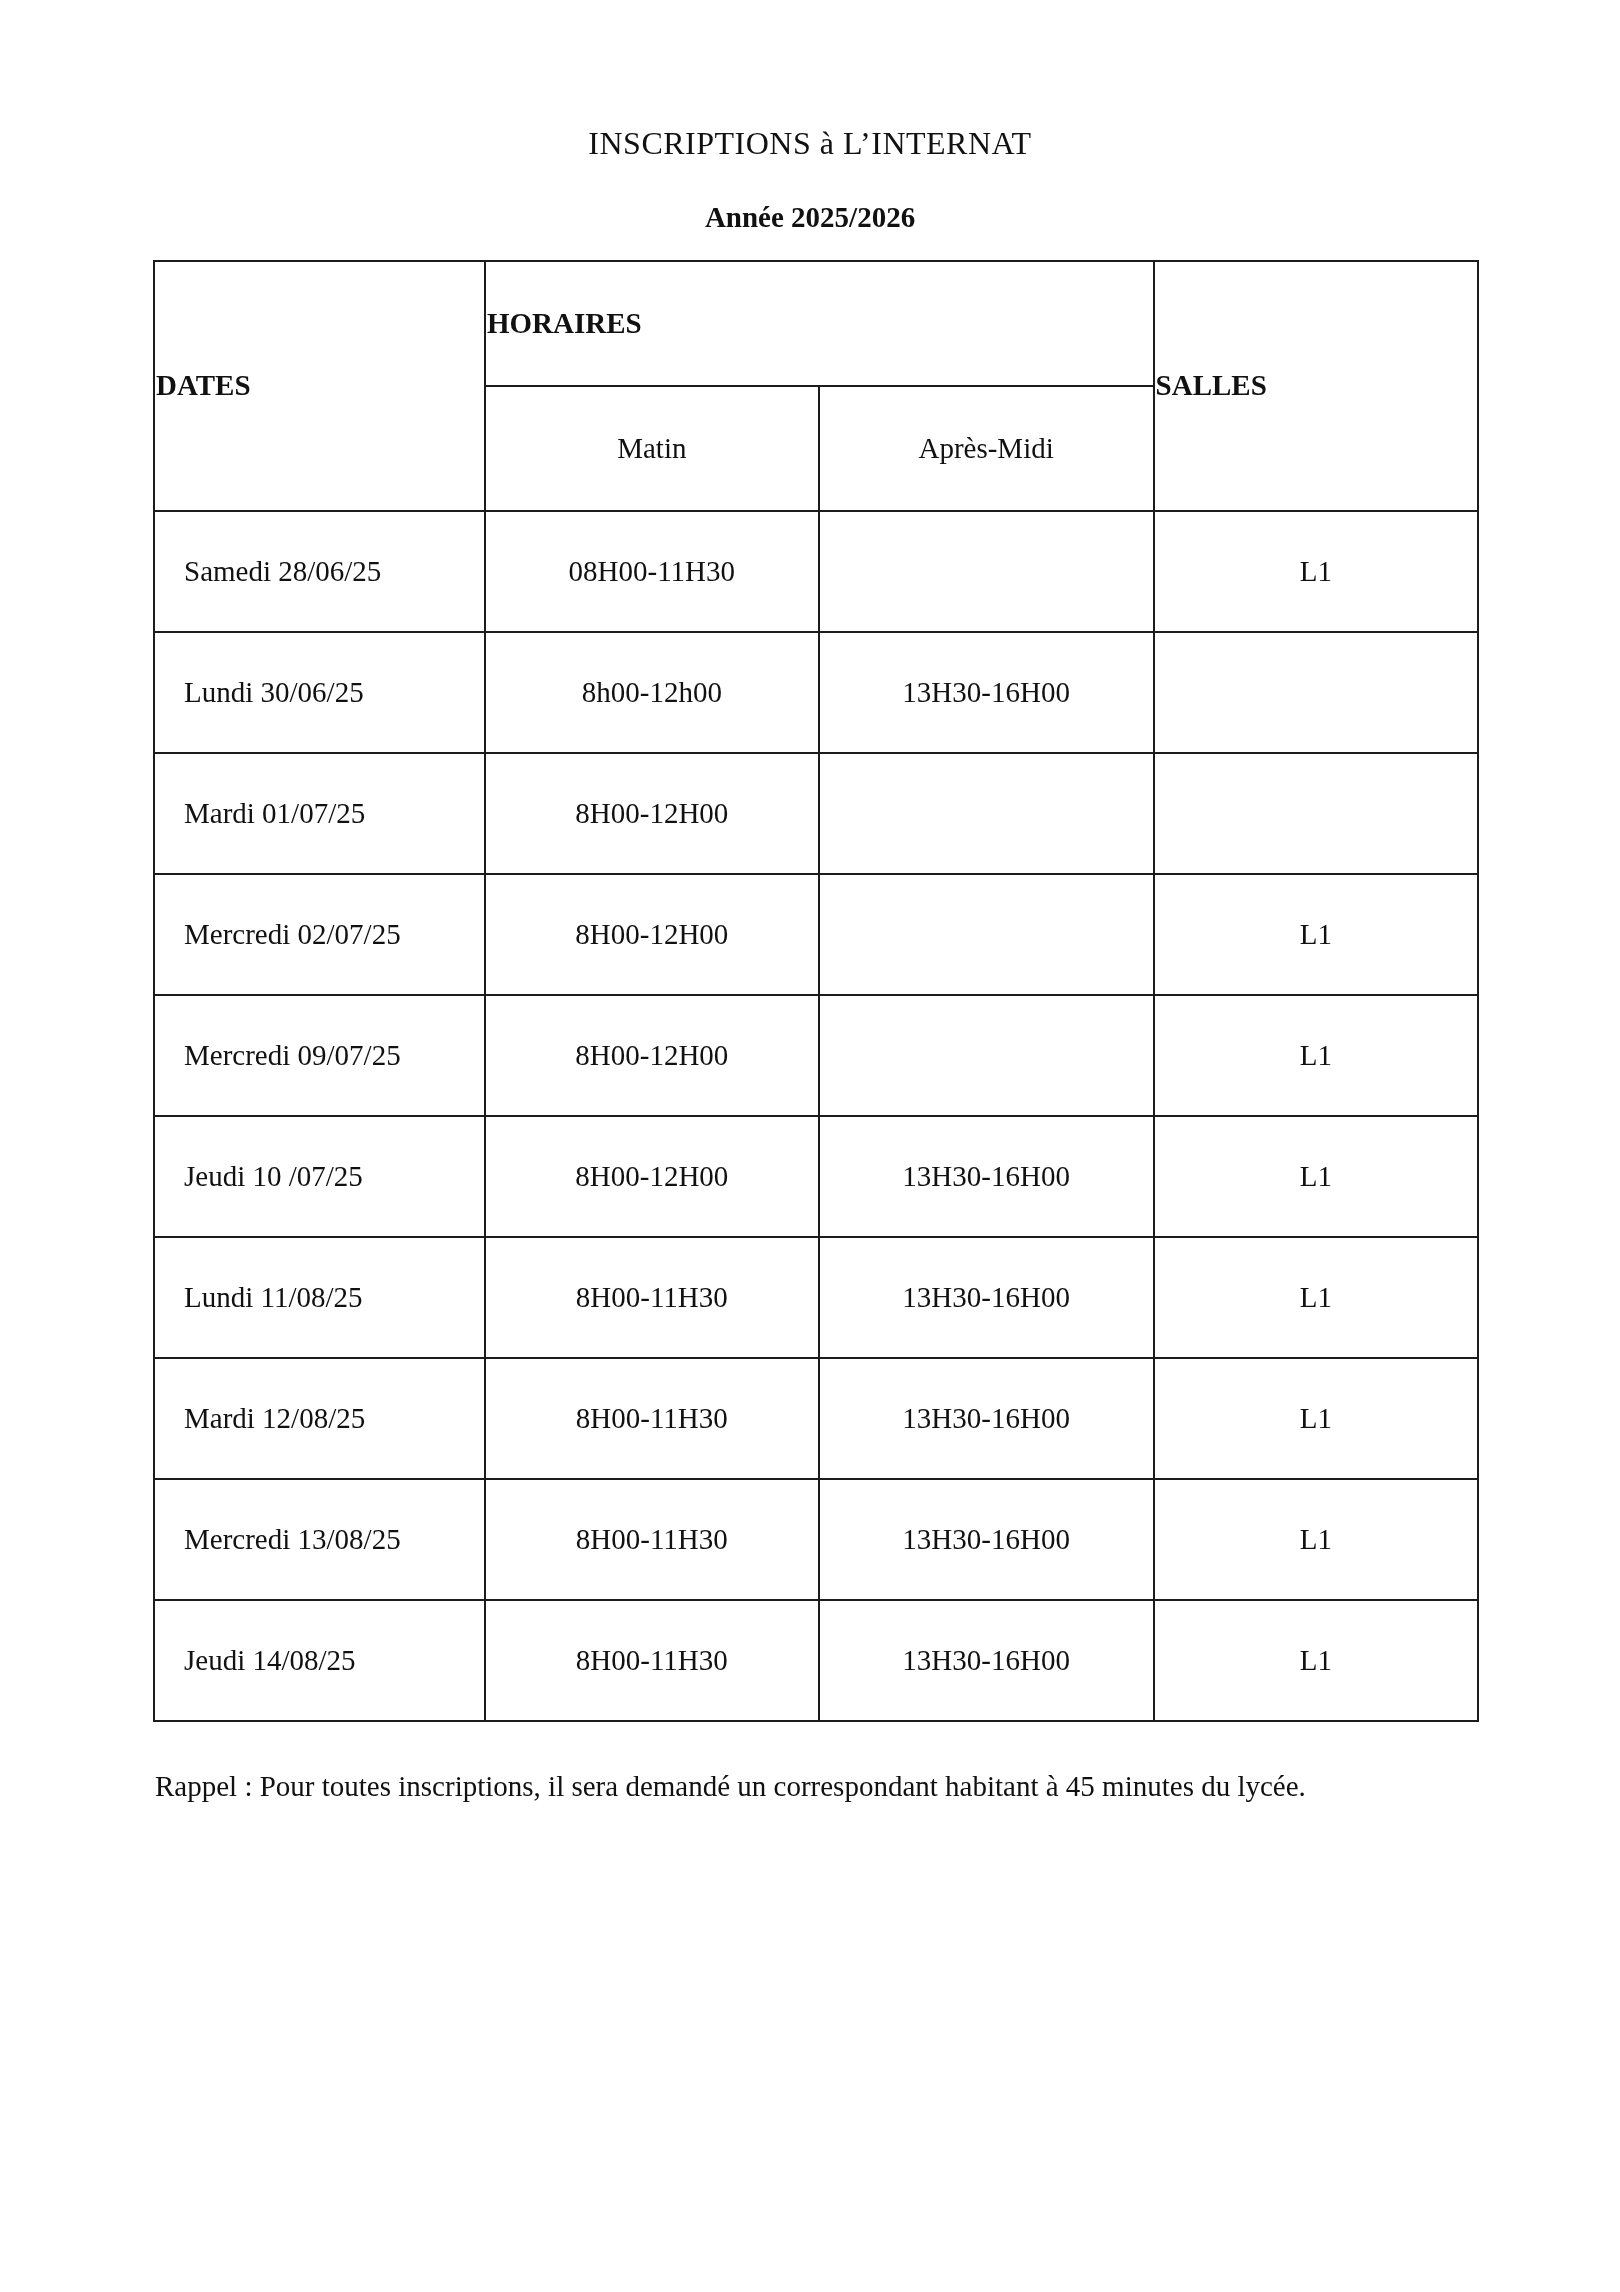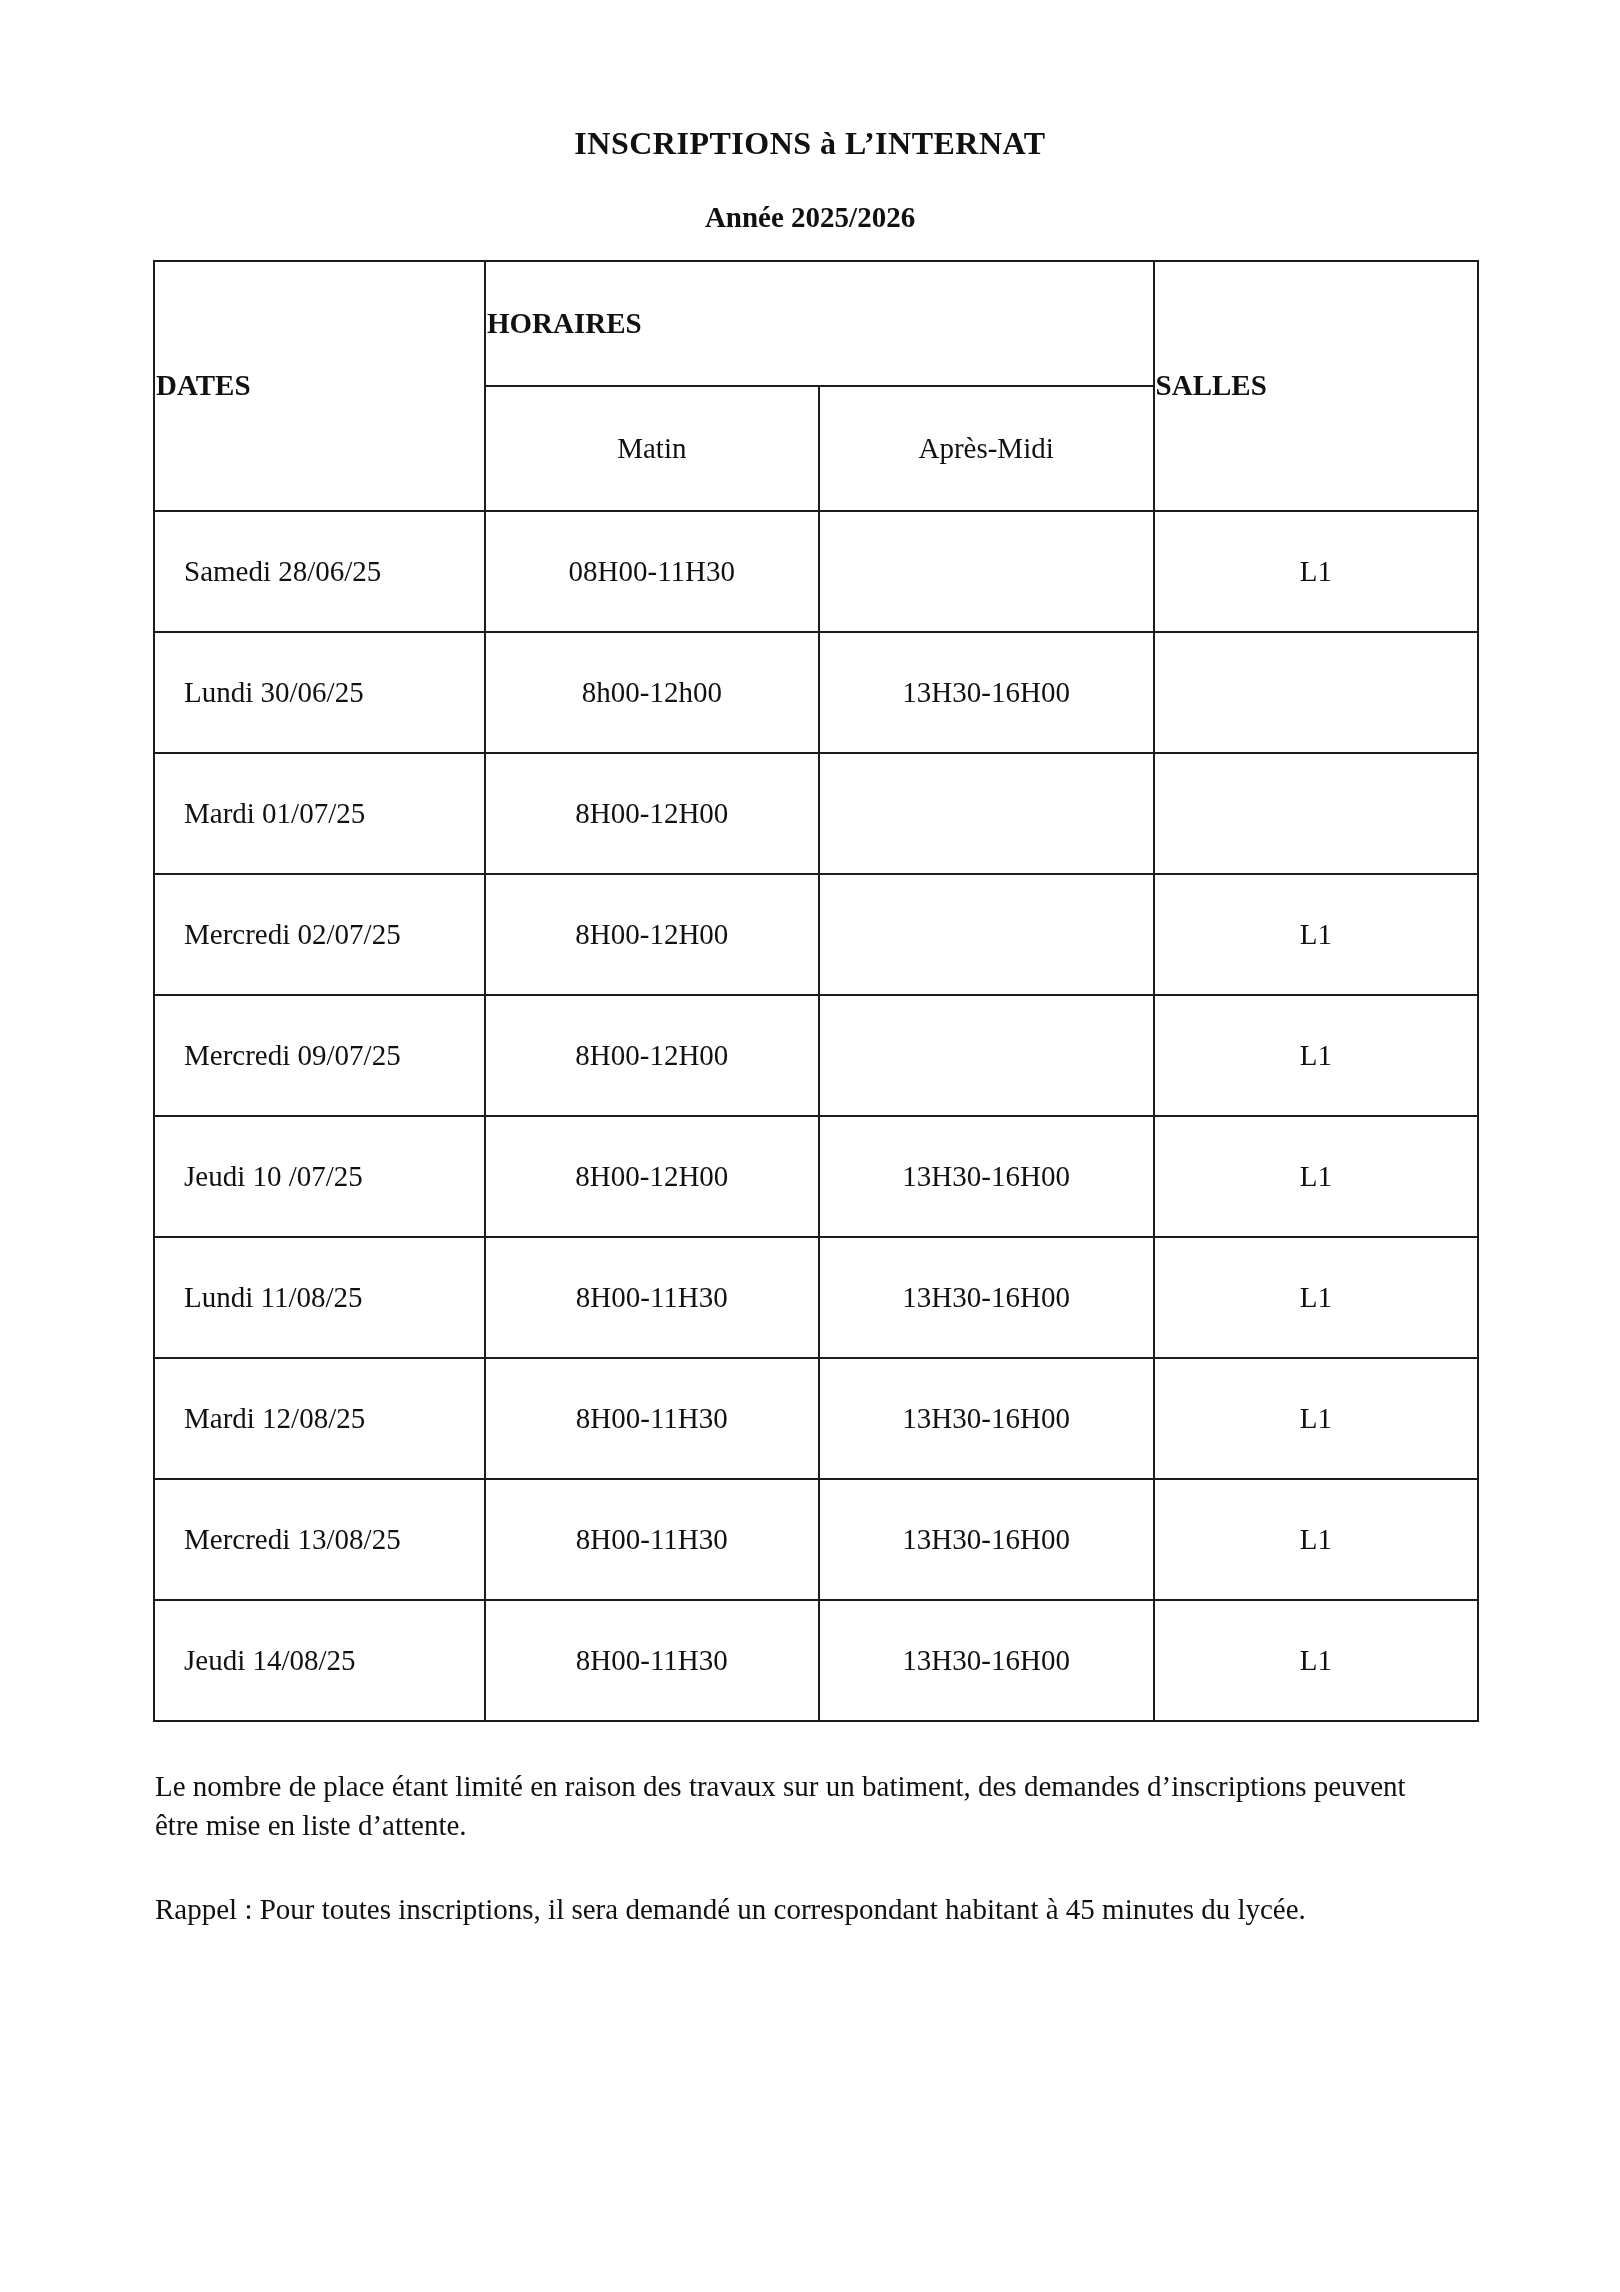--- a/index.html
+++ b/index.html
@@ -11,21 +11,21 @@
     background: #ffffff;
     color: #111111;
     font-family: "Liberation Serif", "DejaVu Serif", serif;
     overflow: hidden;
   }
   .doc-title {
     margin: 0;
     padding-top: 125px;
     text-align: center;
     font-size: 32px;
-    font-weight: bold;
+    font-weight: normal;
     letter-spacing: 0.5px;
   }
   .doc-subtitle {
     margin: 0;
     padding-top: 39px;
     text-align: center;
     font-size: 29px;
     font-weight: bold;
   }
   .intro {
@@ -147,21 +147,17 @@
         </tr>
         <tr>
           <td class="cell-date">Jeudi 14/08/25</td>
           <td class="cell-matin">8H00-11H30</td>
           <td class="cell-apres-midi">13H30-16H00</td>
           <td class="cell-salle">L1</td>
         </tr>
       </tbody>
   </table>
 
-  <p class="note">
-    <span>Le nombre de place étant limité en raison des travaux sur un batiment, des demandes d’inscriptions peuvent</span><br>
-    <span>être mise en liste d’attente.</span>
-  </p>
 
   <p class="note note-rappel">Rappel : Pour toutes inscriptions, il sera demandé un correspondant habitant à 45 minutes du lycée.</p>
 
 </div>
 
 
 </body></html>

